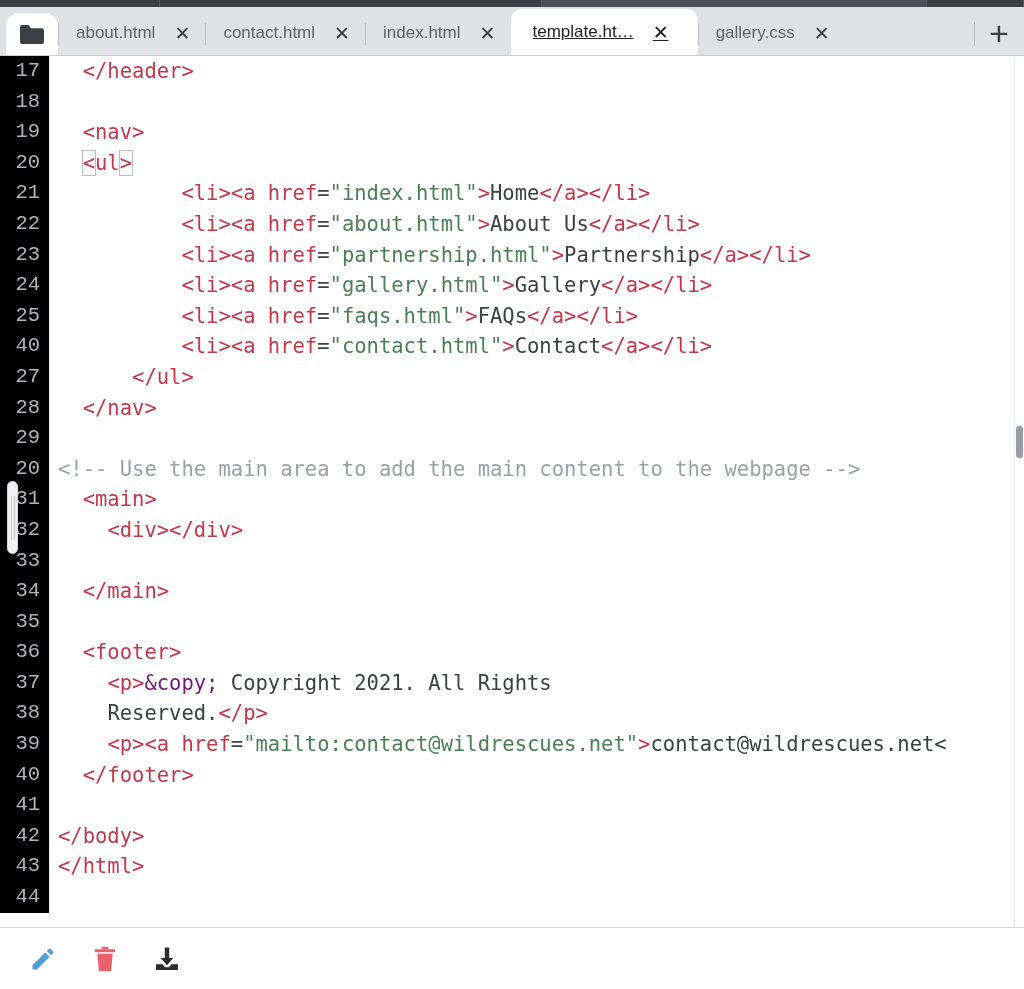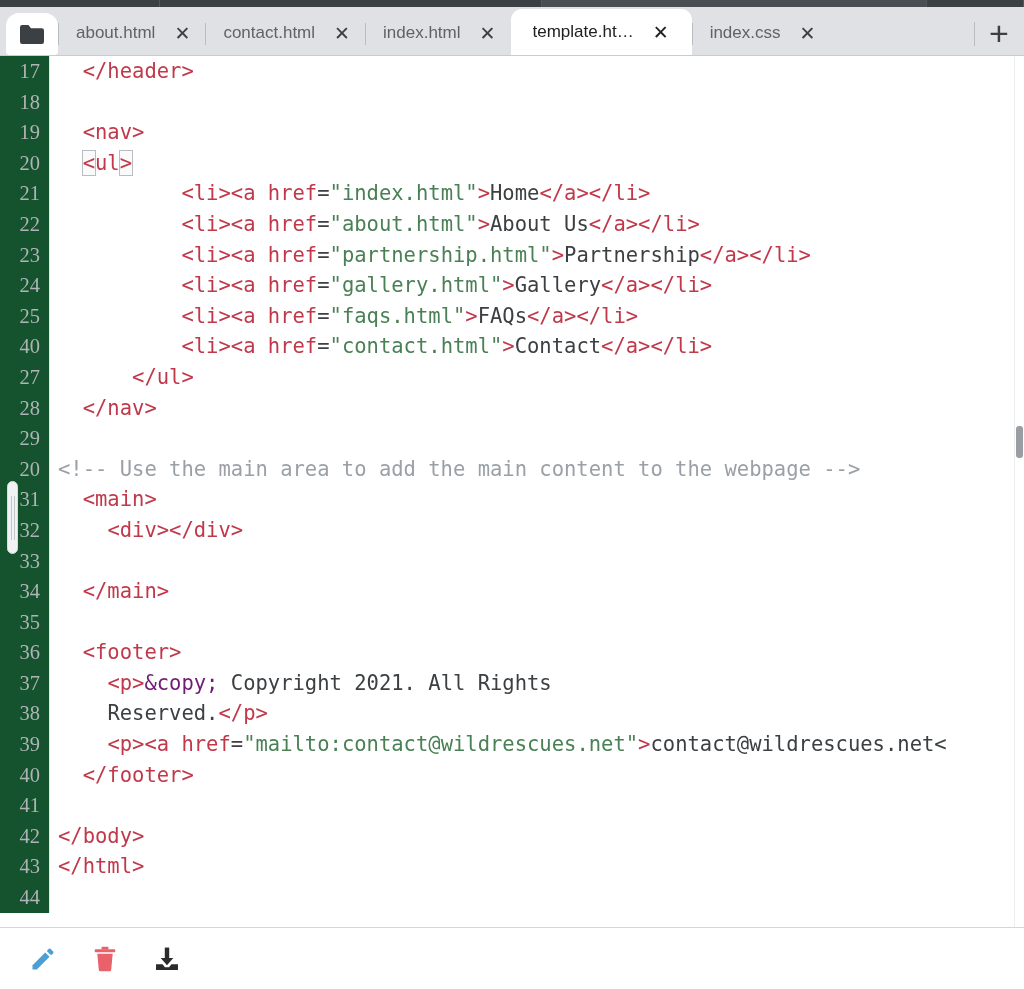--- a/index.html
+++ b/index.html
@@ -101,21 +101,22 @@
     left: 0; top: 12px;
     width: 1px; height: 22px;
     background: #b9bcc2;
   }
   .tab.active {
     background: #ffffff;
     border-radius: 11px 11px 0 0;
     color: #202124;
     height: 46px;
     padding-left: 22px;
-    padding-right: 22px;
+    padding-right: 28px;
+    text-decoration: underline;
   }
   .tab.active .tab-close { color: #202124; }
 
   .newtab {
     flex: 0 0 auto;
     position: relative;
     width: 50px; height: 44px;
     display: flex; align-items: center; justify-content: center;
     color: #3c4043;
     font-size: 34px;
@@ -153,24 +154,24 @@
     white-space: pre;
   }
 
   .gutter {
     flex: 0 0 auto;
     width: 50px;
     text-align: right;
     padding-right: 9px;
     color: #b0b3b8;
     font-size: 20.5px;
-    font-family: Liberation Serif, serif;
+    font-family: Liberation Mono, monospace;
     user-select: none;
     border-right: 1px solid #e4e6e9;
-    background: #14532d;
+    background: #000000;
     height: 30.6px;
     line-height: 30.6px;
   }
 
   .code {
     flex: 1 1 auto;
     padding-left: 8px;
     color: #3c4043;
     white-space: pre;
     overflow: hidden;
@@ -286,21 +287,21 @@
           <span class="divider"></span>
           <span class="tab-label">index.html</span>
           <span class="tab-close">✕</span>
         </div>
         <div class="tab active">
           <span class="tab-label">template.ht…</span>
           <span class="tab-close">✕</span>
         </div>
         <div class="tab">
           <span class="divider"></span>
-          <span class="tab-label">index.css</span>
+          <span class="tab-label">gallery.css</span>
           <span class="tab-close">✕</span>
         </div>
       </div>
 
     <div class="newtab">
       <span class="divider"></span>
       <span>+</span>
     </div>
   </div>
 

